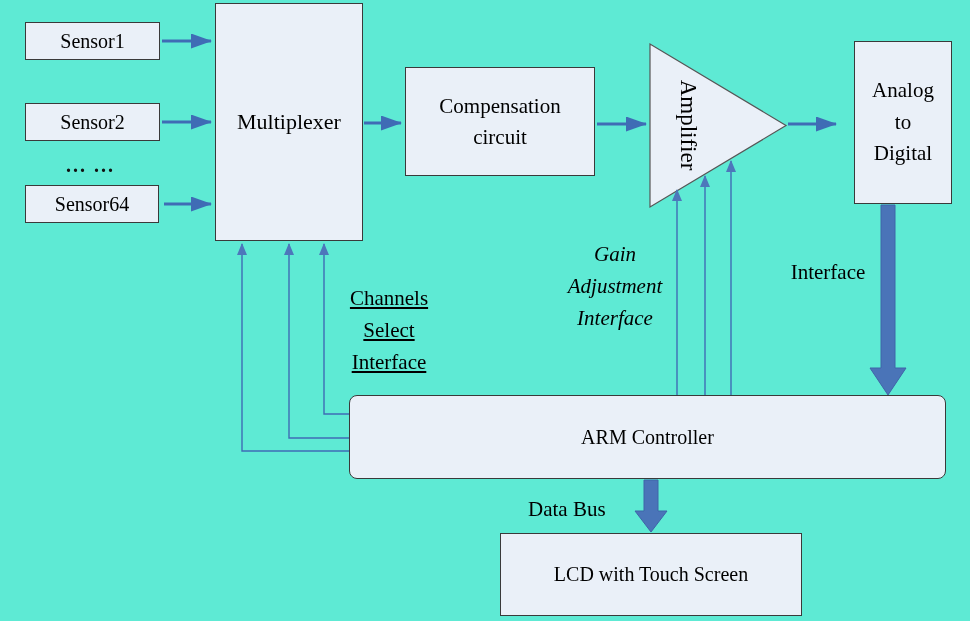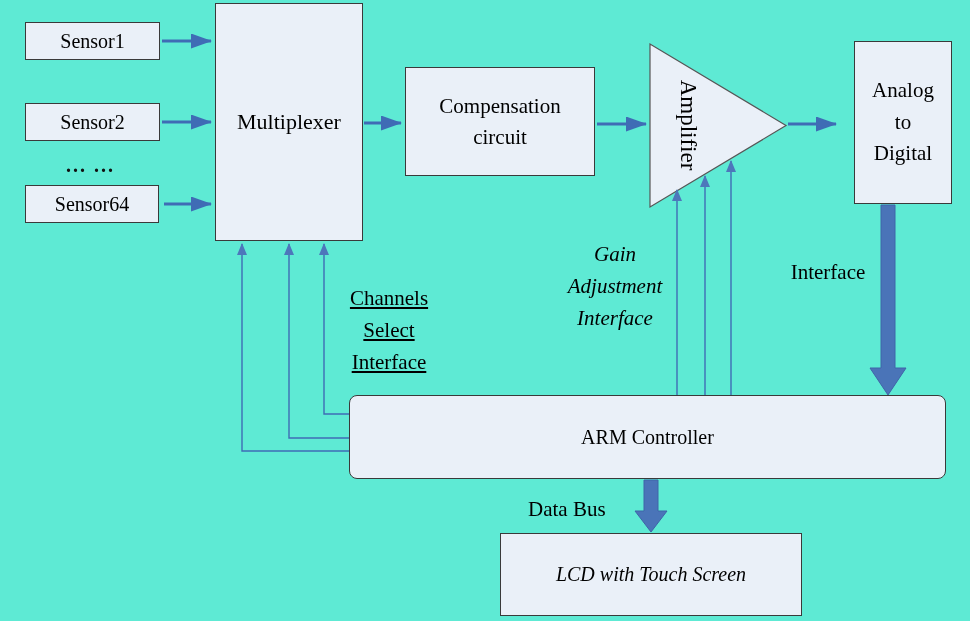--- a/index.html
+++ b/index.html
@@ -92,21 +92,21 @@
   <div class="block fs21" style="left:840px; top:41px; width:98px; height:163px; line-height:1.5;margin-left:14px;">
     <div>Analog</div>
     <div>to</div>
     <div>Digital</div>
   </div>
 
   <div class="block fs20" style="left:349px; top:395px; width:597px; height:84px;border-radius:8px;">
     <div>ARM Controller</div>
   </div>
 
-  <div class="block fs20" style="left:500px; top:533px; width:302px; height:83px;font-style:italic;">
+  <div class="block fs20" style="left:500px; top:533px; width:302px; height:83px;">
     <div>LCD with Touch Screen</div>
   </div>
 
   <div class="floating-label" style="left:322px; top:282px; width:134px;text-decoration:underline;">
     <div>Channels</div>
     <div>Select</div>
     <div>Interface</div>
   </div>
 
   <div class="floating-label" style="left:548px; top:238px; width:134px;font-style:italic;">

